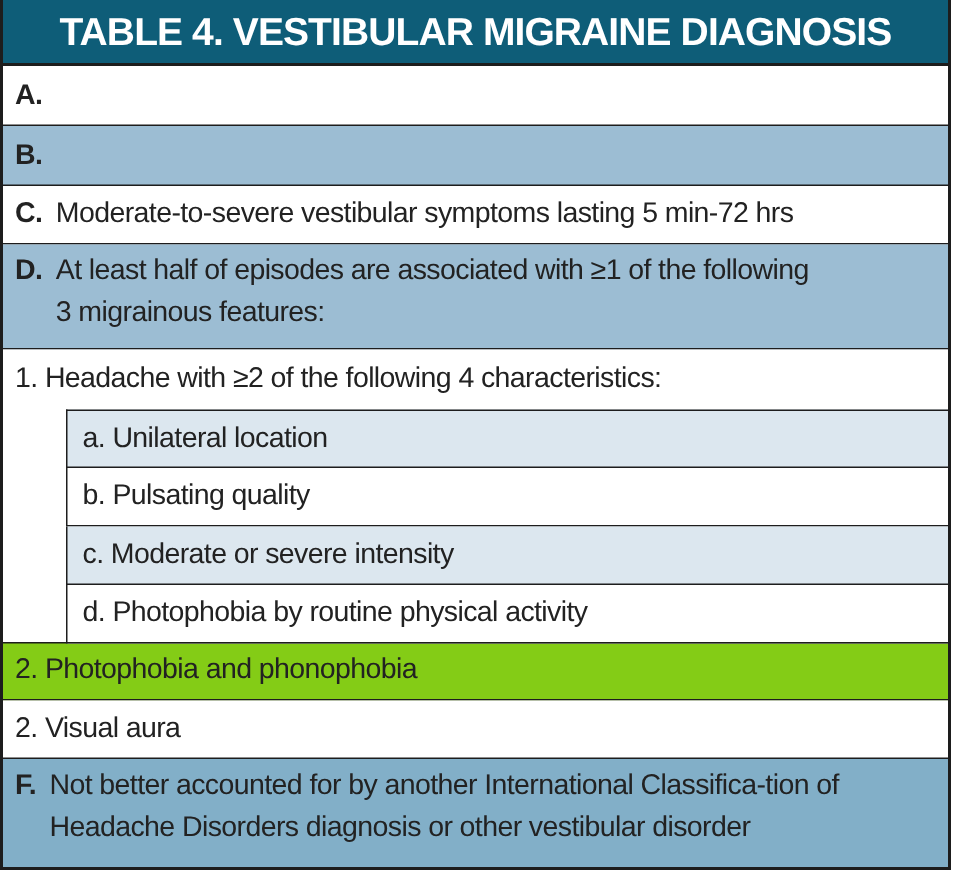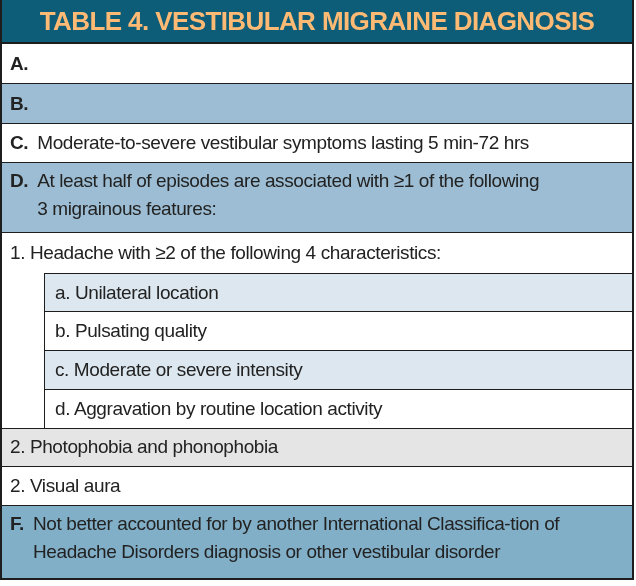--- a/index.html
+++ b/index.html
@@ -3,39 +3,39 @@
 <meta charset="utf-8">
 <style>
   html, body { margin: 0; padding: 0; background: #ffffff; }
   body { width: 636px; height: 586px; overflow: hidden; font-family: "Liberation Sans", "DejaVu Sans", sans-serif; }
   .table {
     position: relative; width: 634px; margin: 0;
     border-left: 2px solid #1d1d1d; border-right: 2px solid #1d1d1d; border-bottom: 2px solid #1d1d1d;
     box-sizing: border-box;
   }
   .header {
-    height: 44px; background: #0e5d78; color: #fdba74;
+    height: 44px; background: #0e5d78; color: #ffffff;
     font-family: "Liberation Sans", "DejaVu Sans", sans-serif;
     font-weight: bold; font-size: 26px; letter-spacing: -0.6px;
     display: flex; align-items: center; justify-content: center;
     border-bottom: 2px solid #1d1d1d; box-sizing: border-box;
     white-space: nowrap;
   }
   .row {
     box-sizing: border-box; border-bottom: 1.5px solid #1d1d1d;
     font-size: 19px; color: #222; letter-spacing: -0.4px;
     display: flex; align-items: flex-start;
     padding-left: 8px;
   }
   .row .label { font-weight: bold; margin-right: 9px; flex: 0 0 auto; }
   .row .text { flex: 1 1 auto; }
   .row.single { align-items: center; }
   .white { background: #ffffff; }
   .blue { background: #9cbdd3; }
-  .lightblue { background: #e5e5e5; }
+  .lightblue { background: #84cc16; }
   .paleblue { background: #dce7ef; }
   .midblue { background: #82afc8; }
   .sub-wrap { position: relative; padding-left: 12px; }
   .sub {
     margin-left: 30px; border-left: 1.5px solid #1d1d1d; padding-left: 10px;
     height: 39px;
   }
   .sub:last-child { border-bottom: none; }
   .two-line { line-height: 28px; padding-top: 4px; padding-bottom: 2px; }
 </style>
@@ -71,21 +71,21 @@
     <div class="row single sub paleblue" style="border-top:1.5px solid #1d1d1d;">
       <span class="text">a.  Unilateral location</span>
     </div>
     <div class="row single sub white">
       <span class="text">b.  Pulsating quality</span>
     </div>
     <div class="row single sub paleblue">
       <span class="text">c.  Moderate or severe intensity</span>
     </div>
     <div class="row single sub white" style="border-bottom:1.5px solid #1d1d1d;">
-      <span class="text">d.  Aggravation by routine location activity</span>
+      <span class="text">d.  Photophobia by routine physical activity</span>
     </div>
   </div>
 
   <div class="row single lightblue" style="height:39px; margin-top:-1.5px; border-top:1.5px solid #1d1d1d;">
     <span class="text">2. Photophobia and phonophobia</span>
   </div>
 
   <div class="row single white" style="height:39px;">
     <span class="text">2. Visual aura</span>
   </div>

